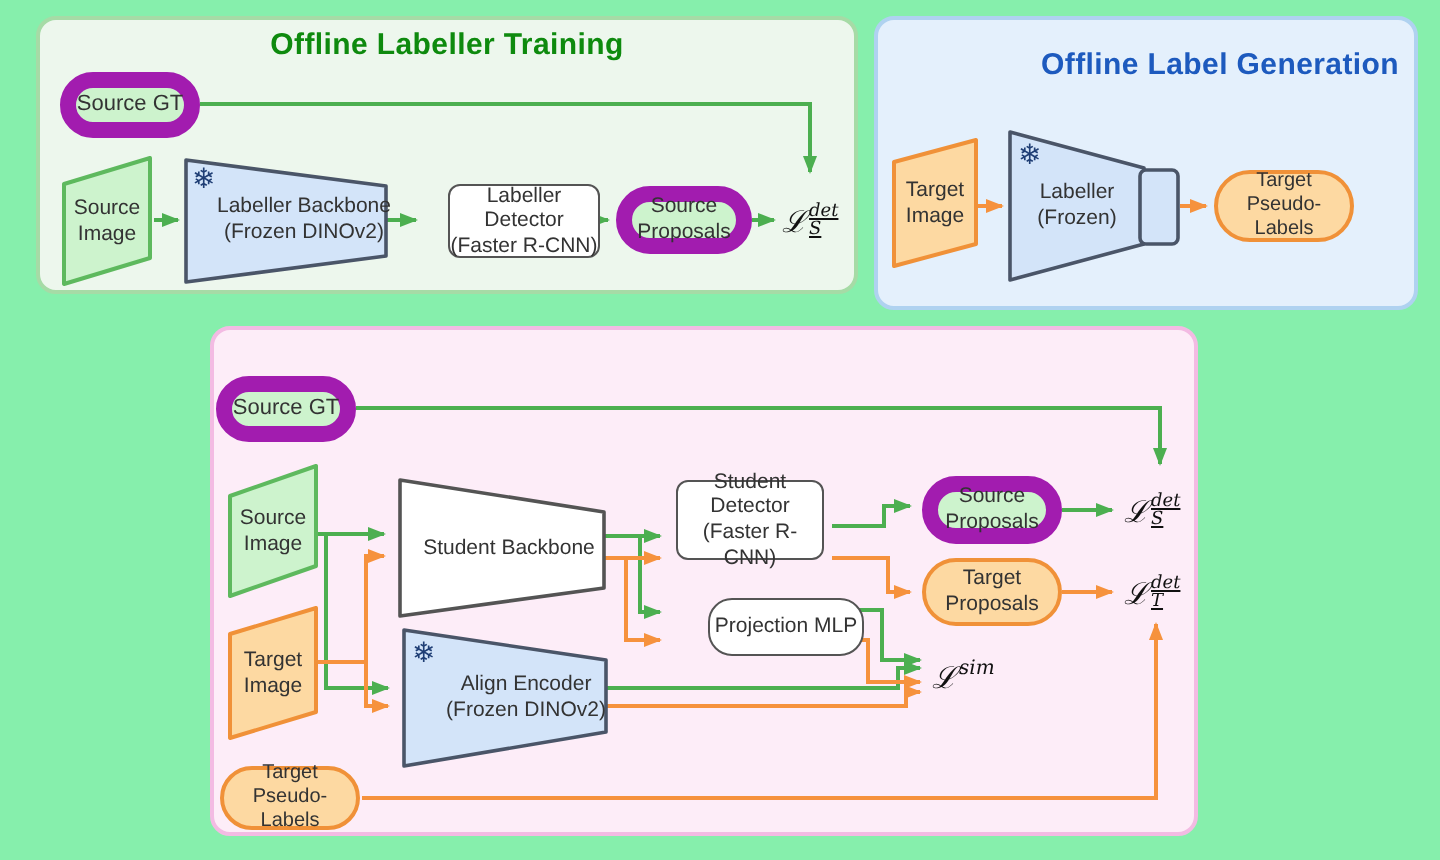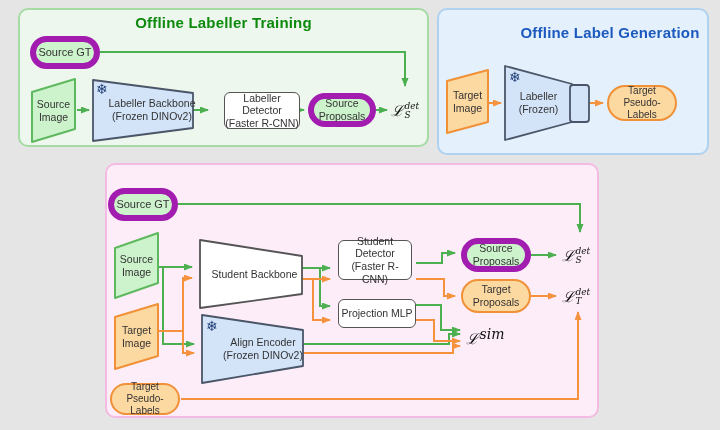--- a/index.html
+++ b/index.html
@@ -1,38 +1,38 @@
 <!DOCTYPE html>
 <html><head>
 <meta charset="utf-8">
 <style>
   html,body{margin:0;padding:0;background:#ffffff;}
-  #canvas{position:relative;width:720px;height:430px;background:#e5e5e5;overflow:hidden;
+  #canvas{position:relative;width:720px;height:430px;background:#86efac;overflow:hidden;
           font-family:"Liberation Sans",sans-serif;color:#333;}
   .panel{position:absolute;border-radius:10px;box-sizing:border-box;}
   #panel1{left:18px;top:8px;width:411px;height:139px;background:#edf7ed;border:2px solid #a6dba6;}
   #panel2{left:437px;top:8px;width:272px;height:147px;background:#e4f0fc;border:2px solid #afd2f0;}
   #panel3{left:105px;top:163px;width:494px;height:255px;background:#fdedf8;border:2px solid #f3bbe3;}
   .ptitle{position:absolute;text-align:center;font-weight:bold;font-size:15px;letter-spacing:.2px;}
   #t1{left:18px;top:14px;width:411px;color:#0e8a0e;}
   #t2{left:437px;top:24px;width:272px;color:#1d5abe;margin-left:37px;}
   #t3{left:105px;top:170px;width:494px;color:#ee2324;}
   svg#wires{position:absolute;left:0;top:0;z-index:2;}
   .node,.txt{position:absolute;z-index:3;display:flex;align-items:center;justify-content:center;
         text-align:center;font-size:10.5px;line-height:1.2;white-space:pre-line;box-sizing:border-box;}
-  .pill-green{background:#cdf3cd;border:6px solid #a21caf;border-radius:17px;}
+  .pill-green{background:#cdf3cd;border:8px solid #a21caf;border-radius:17px;}
   .pill-orange{background:#fdd9a2;border:2px solid #f09138;border-radius:18px;}
   .rect-white{background:#ffffff;border:1.5px solid #545454;border-radius:6px;}
   .snow{position:absolute;z-index:4;font-size:14px;color:#1f3e75;line-height:1;}
   .loss{position:absolute;z-index:3;font-family:"DejaVu Serif",serif;font-style:italic;
         font-size:15px;color:#111;display:flex;align-items:center;}
   .ss{display:inline-flex;flex-direction:column;align-items:flex-start;font-size:9px;
       line-height:1.05;margin-left:1px;transform:translateY(1px);}
-  .ss sup,.ss sub{font-size:9px;line-height:1.05;position:static;vertical-align:baseline;}
-  .loss .onesup{font-size:14px;transform:translateY(-4px);margin-left:1px;}
+  .ss sup,.ss sub{font-size:9px;line-height:1.05;position:static;vertical-align:baseline;text-decoration:underline;}
+  .loss .onesup{font-size:10px;transform:translateY(-4px);margin-left:1px;}
 </style>
 </head>
 <body>
 
 <div id="canvas">
 
   <div class="panel" id="panel1"></div>
   <div class="panel" id="panel2"></div>
   <div class="panel" id="panel3"></div>
 
@@ -126,21 +126,21 @@
   <div class="txt" style="left:115px;top:233px;width:43px;height:65px;">Source
 Image</div>
   <div class="txt" style="left:115px;top:304px;width:43px;height:65px;">Target
 Image</div>
   <div class="txt" style="left:200px;top:240px;width:109px;height:68px;">Student Backbone</div>
   <div class="txt" style="left:202px;top:317px;width:122px;height:64px;">Align Encoder
 (Frozen DINOv2)</div>
   <div class="snow" style="left:206px;top:319px;">❄</div>
   <div class="node rect-white" style="left:338px;top:240px;width:74px;height:40px;">Student Detector
 (Faster R-CNN)</div>
-  <div class="node rect-white" style="left:338px;top:299px;width:78px;height:29px;">Projection MLP</div>
+  <div class="node rect-white" style="left:354px;top:299px;width:78px;height:29px;border-radius:12px;">Projection MLP</div>
   <div class="node pill-green" style="left:461px;top:238px;width:70px;height:34px;">Source
 Proposals</div>
   <div class="node pill-orange" style="left:461px;top:279px;width:70px;height:34px;">Target
 Proposals</div>
   <div class="node pill-orange" style="left:110px;top:383px;width:70px;height:32px;font-size:10px;">Target
 Pseudo-Labels</div>
 
   <div class="loss" style="left:562px;top:245px;">
     <span>ℒ</span>
       <span class="ss">

